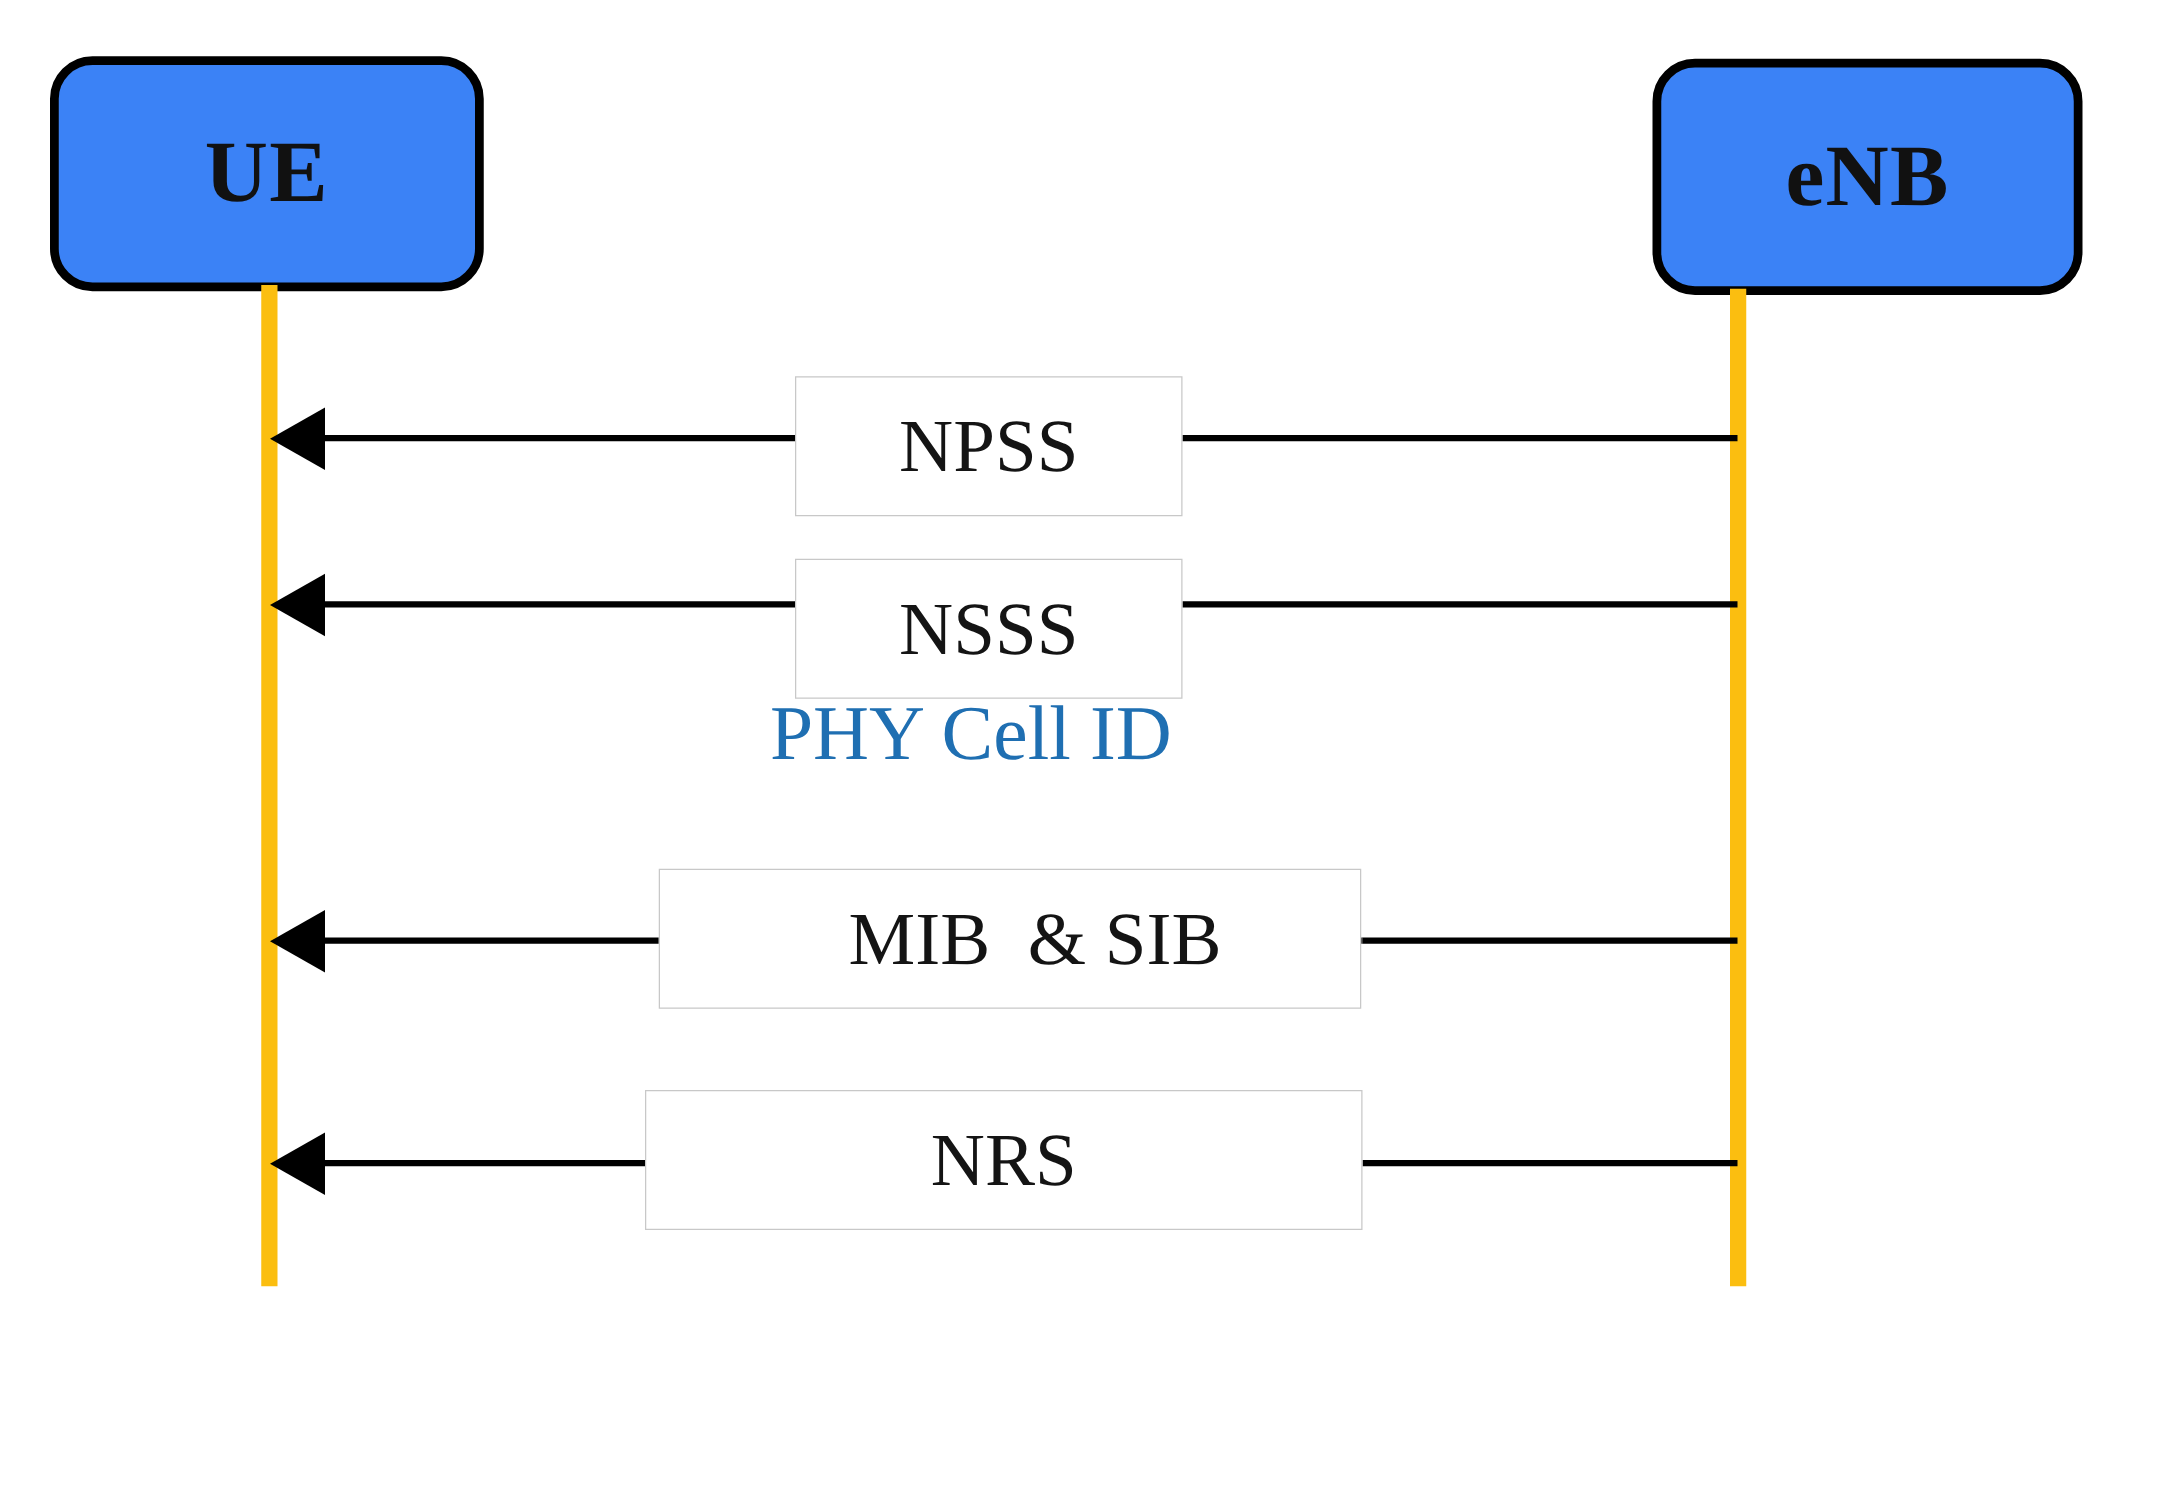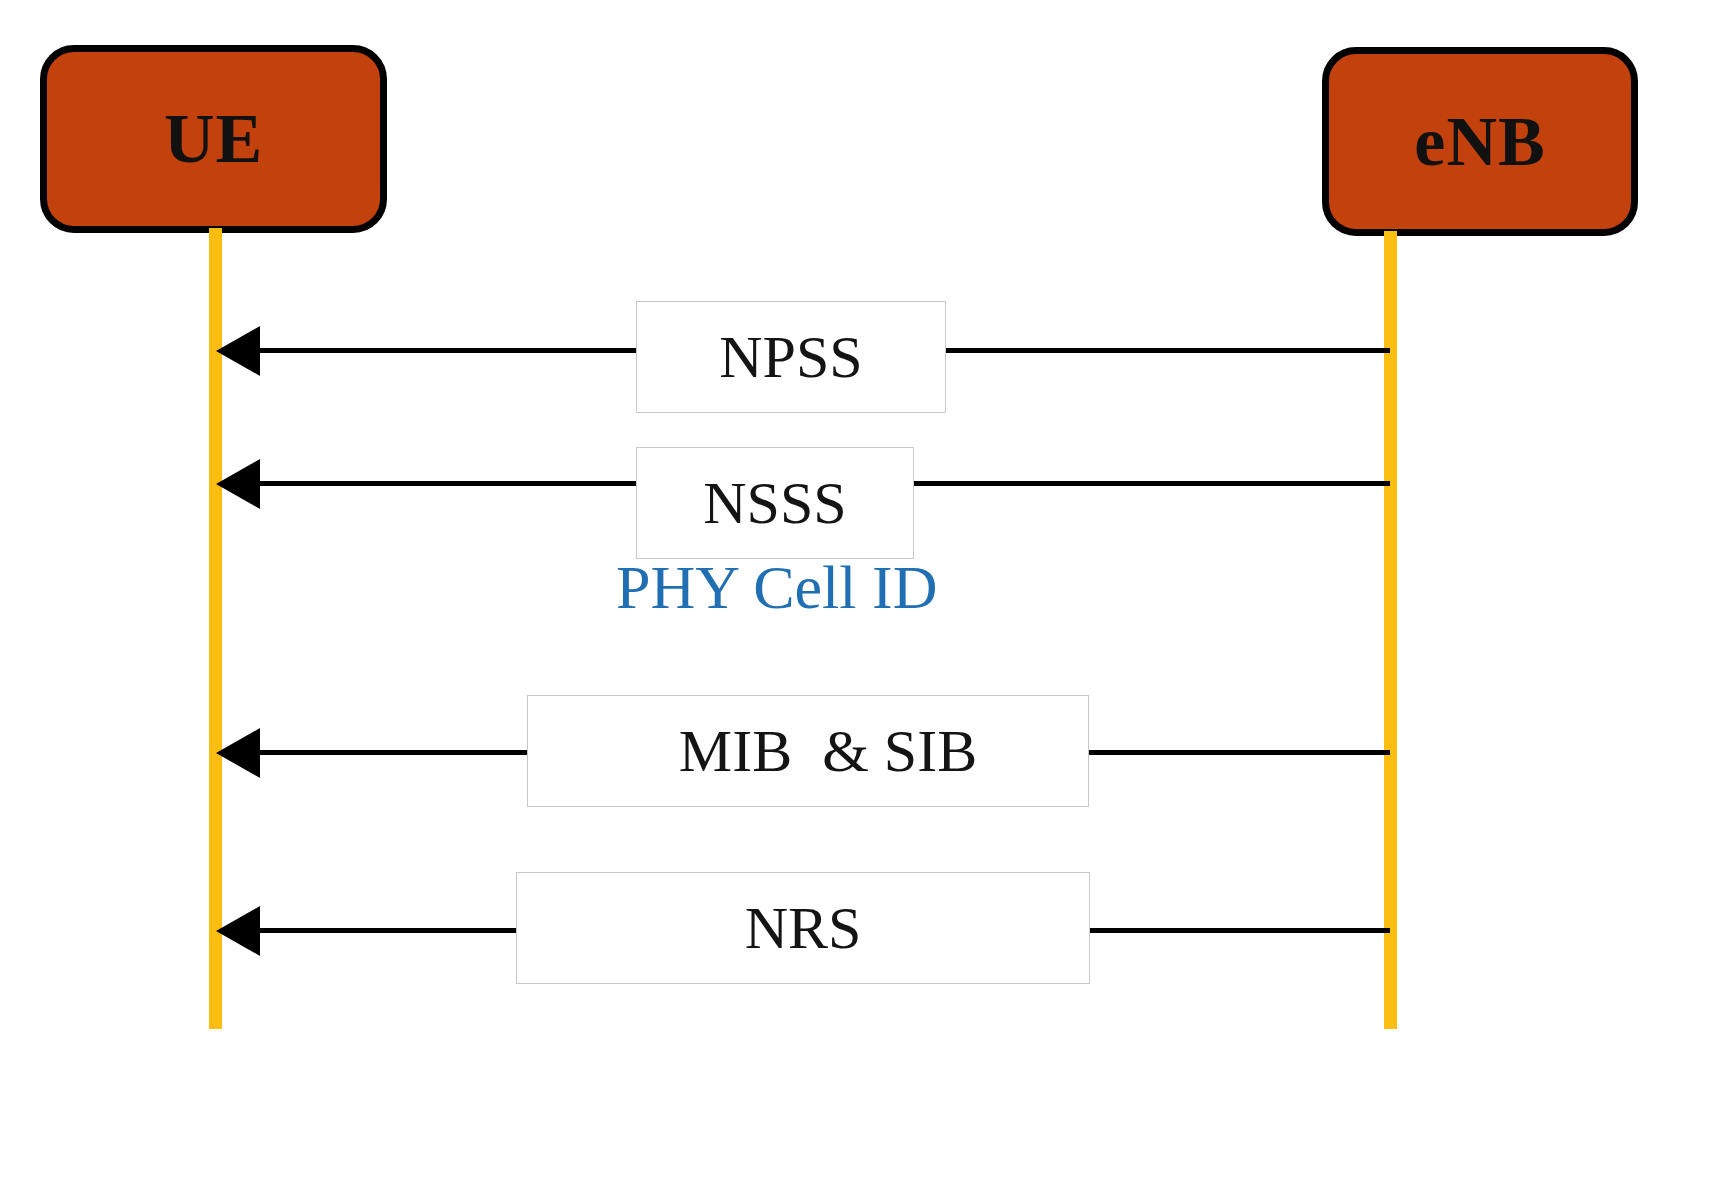--- a/index.html
+++ b/index.html
@@ -17,35 +17,35 @@
     background: #ffffff;
     overflow: hidden;
   }
 
   
   .actor-box {
     position: absolute;
     box-sizing: border-box;
     border: 7px solid #000000;
     border-radius: 34px;
-    background: #c2410c;
+    background: #3b82f6;
     display: flex;
     align-items: center;
     justify-content: center;
   }
   .actor-label {
     font-family: "Liberation Serif", "DejaVu Serif", serif;
     font-weight: bold;
     font-size: 70px;
     color: #111111;
     letter-spacing: 1px;
     line-height: 1;
   }
   #actor-ue      { left: 40px;   top: 45px;  width: 347px; height: 188px; }
-  #actor-enb     { left: 1322px; top: 47px;  width: 316px; height: 189px; }
+  #actor-enb     { left: 1322px; top: 47px;  width: 344px; height: 189px; }
 
   
   .lifeline {
     position: absolute;
     width: 13px;
     background: #FBBE10;
   }
   #lifeline-ue  { left: 209px;  top: 228px; height: 801px; }
   #lifeline-enb { left: 1384px; top: 231px; height: 798px; }
 
@@ -111,21 +111,21 @@
   <div class="msg-line" style="left:258px; top:348px; width:790px;"></div>
   <div class="msg-line" style="left:1048px; top:348px; width:342px;"></div>
   <div class="arrow-head" style="left:216px; top:326px;"></div>
   <div class="msg-label-box" style="left:636px; top:301px; width:310px; height:112px;">
     <span class="msg-label-text">NPSS</span>
   </div>
 
   <div class="msg-line" style="left:258px; top:481px; width:790px;"></div>
   <div class="msg-line" style="left:1048px; top:481px; width:342px;"></div>
   <div class="arrow-head" style="left:216px; top:459px;"></div>
-  <div class="msg-label-box" style="left:636px; top:447px; width:278px; height:112px;">
+  <div class="msg-label-box" style="left:636px; top:447px; width:310px; height:112px;">
     <span class="msg-label-text">NSSS</span>
   </div>
 
   <div class="annotation" style="left:616px; top:556px;">PHY Cell ID</div>
 
   <div class="msg-line" style="left:258px; top:750px; width:832px;"></div>
   <div class="msg-line" style="left:1090px; top:750px; width:300px;"></div>
   <div class="arrow-head" style="left:216px; top:728px;"></div>
   <div class="msg-label-box" style="left:527px; top:695px; width:562px; height:112px;padding-left:40px;">
     <span class="msg-label-text">MIB  &amp; SIB</span>

